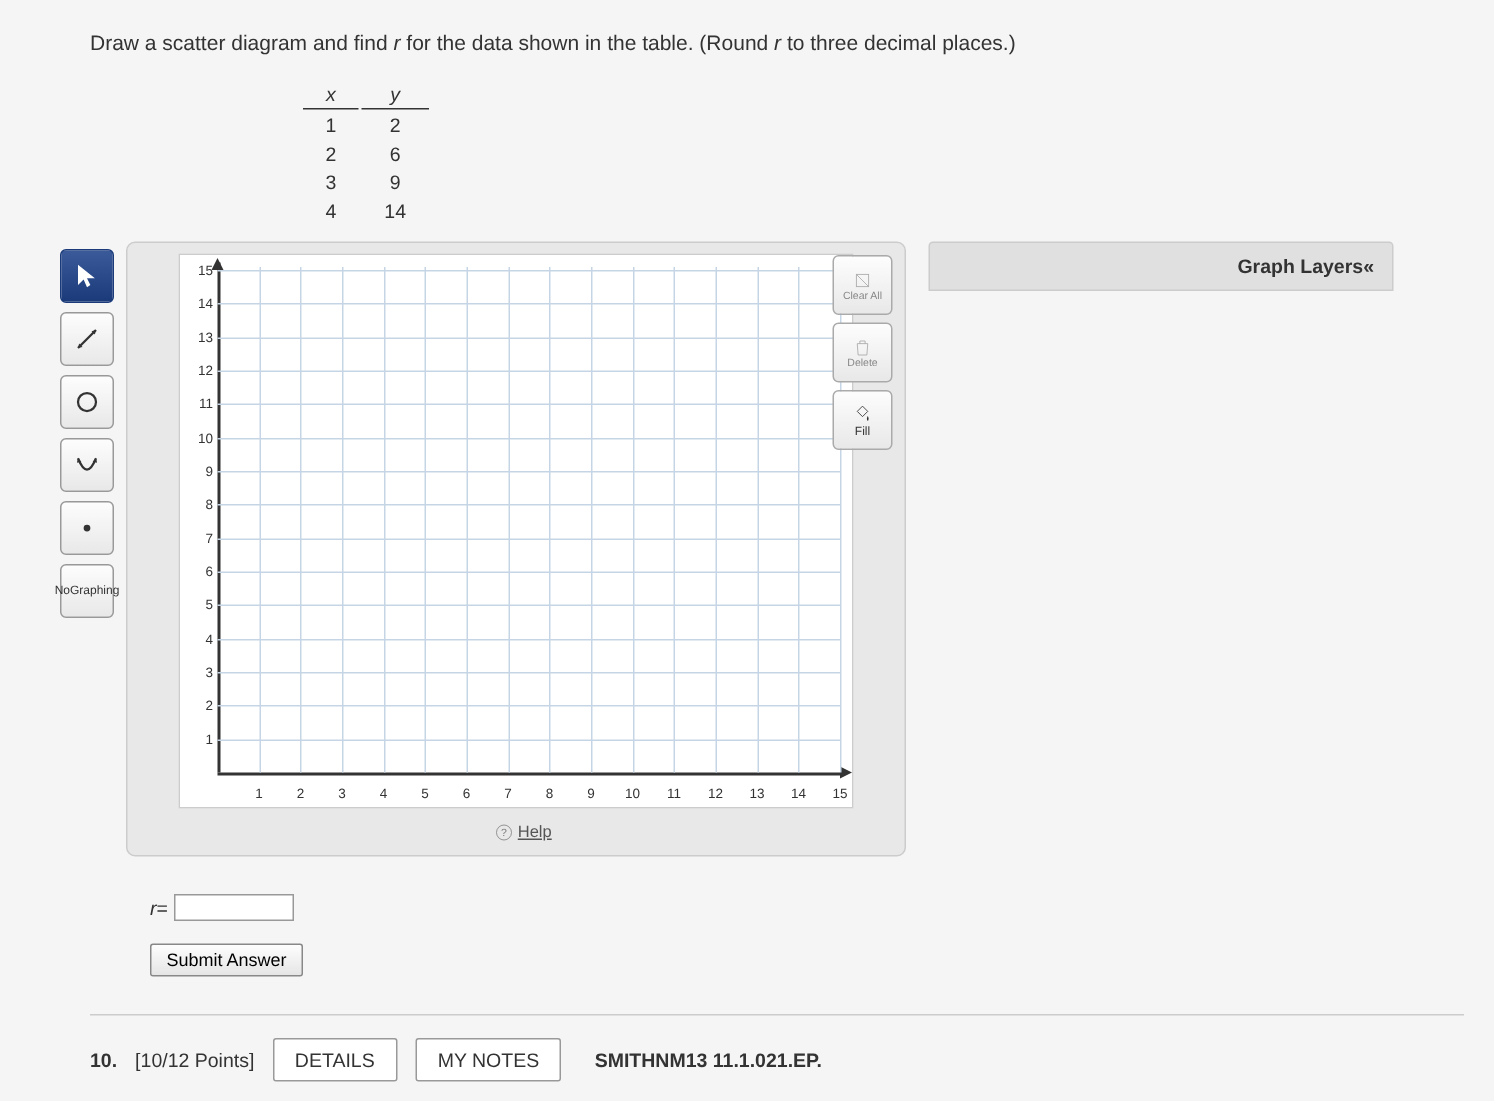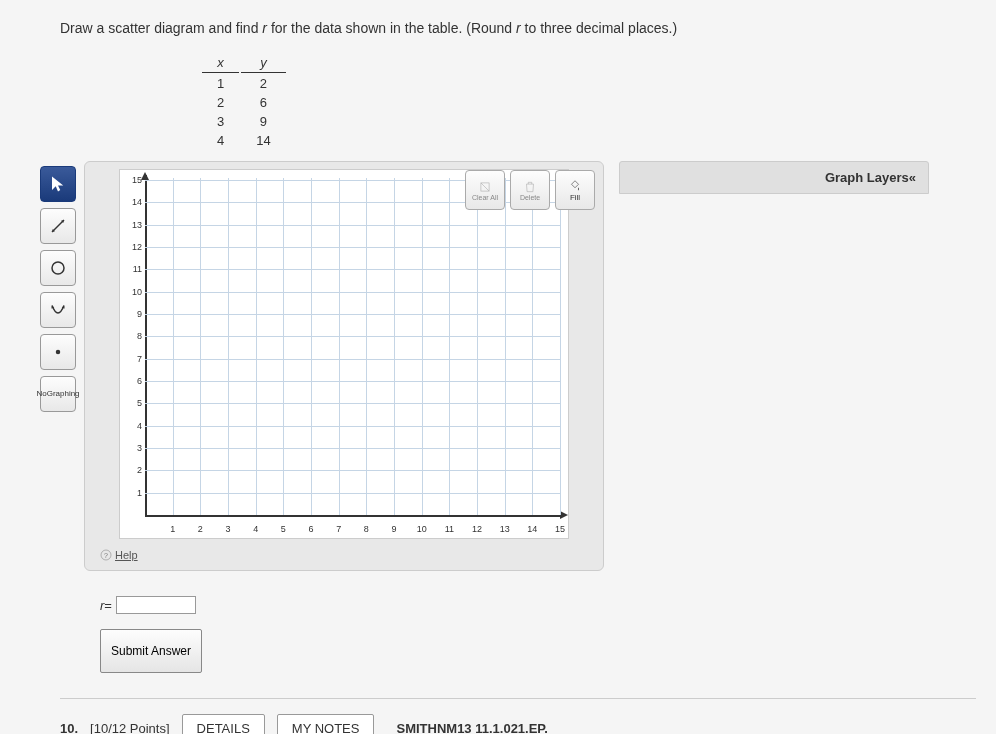--- a/index.html
+++ b/index.html
@@ -100,20 +100,21 @@
       font-size: 9px;
       color: #333;
     }
     .axis-label.y { right: calc(100% - 22px); transform: translateY(-50%); text-align: right; width: 20px; }
     .axis-label.x { bottom: 4px; transform: translateX(-50%); }
     .right-tools {
       position: absolute;
       right: 8px;
       top: 8px;
       display: flex;
+      flex-direction: column;
       gap: 5px;
     }
     .right-tool-btn {
       width: 40px;
       height: 40px;
       border: 1px solid #aaa;
       background: linear-gradient(#fdfdfd, #e8e8e8);
       border-radius: 4px;
       font-size: 8px;
       display: flex;
@@ -173,21 +174,21 @@
     .r-input-row input {
       width: 80px;
       height: 18px;
       border: 1px solid #999;
       margin-left: 4px;
       padding: 1px 3px;
       font-size: 12px;
     }
     .submit-btn {
       margin-left: 40px;
-      padding: 14px 10px;
+      padding: 3px 10px;
       font-size: 12px;
       border: 1px solid #888;
       background: linear-gradient(#fdfdfd, #e5e5e5);
       cursor: pointer;
       border-radius: 2px;
     }
     .question-footer {
       margin-top: 25px;
       padding-top: 15px;
       border-top: 1px solid #ccc;
@@ -366,21 +367,21 @@
           <span style="font-size:7px">Delete</span>
         </div>
         <div class="right-tool-btn" style="color:#333;height:40px">
           <svg width="14" height="14" viewBox="0 0 24 24">
               <path d="M12 3 L18 9 L12 15 L6 9 Z" stroke="#333" fill="none"></path>
               <path d="M18 14 Q20 18 18 20 Q16 18 18 14" fill="#333"></path>
             </svg>
           <span>Fill</span>
         </div>
       </div>
-      <div style="display:flex;justify-content:flex-start;align-items:center">
+      <div style="display:flex;justify-content:center;align-items:center">
         <span class="help-link">
           <svg width="12" height="12" viewBox="0 0 24 24">
               <circle cx="12" cy="12" r="10" stroke="#777" fill="none"></circle>
               <text x="12" y="17" text-anchor="middle" font-size="14" fill="#777">?</text>
             </svg>
           <span style="text-decoration:underline">Help</span>
         </span>
       </div>
     </div>
 

